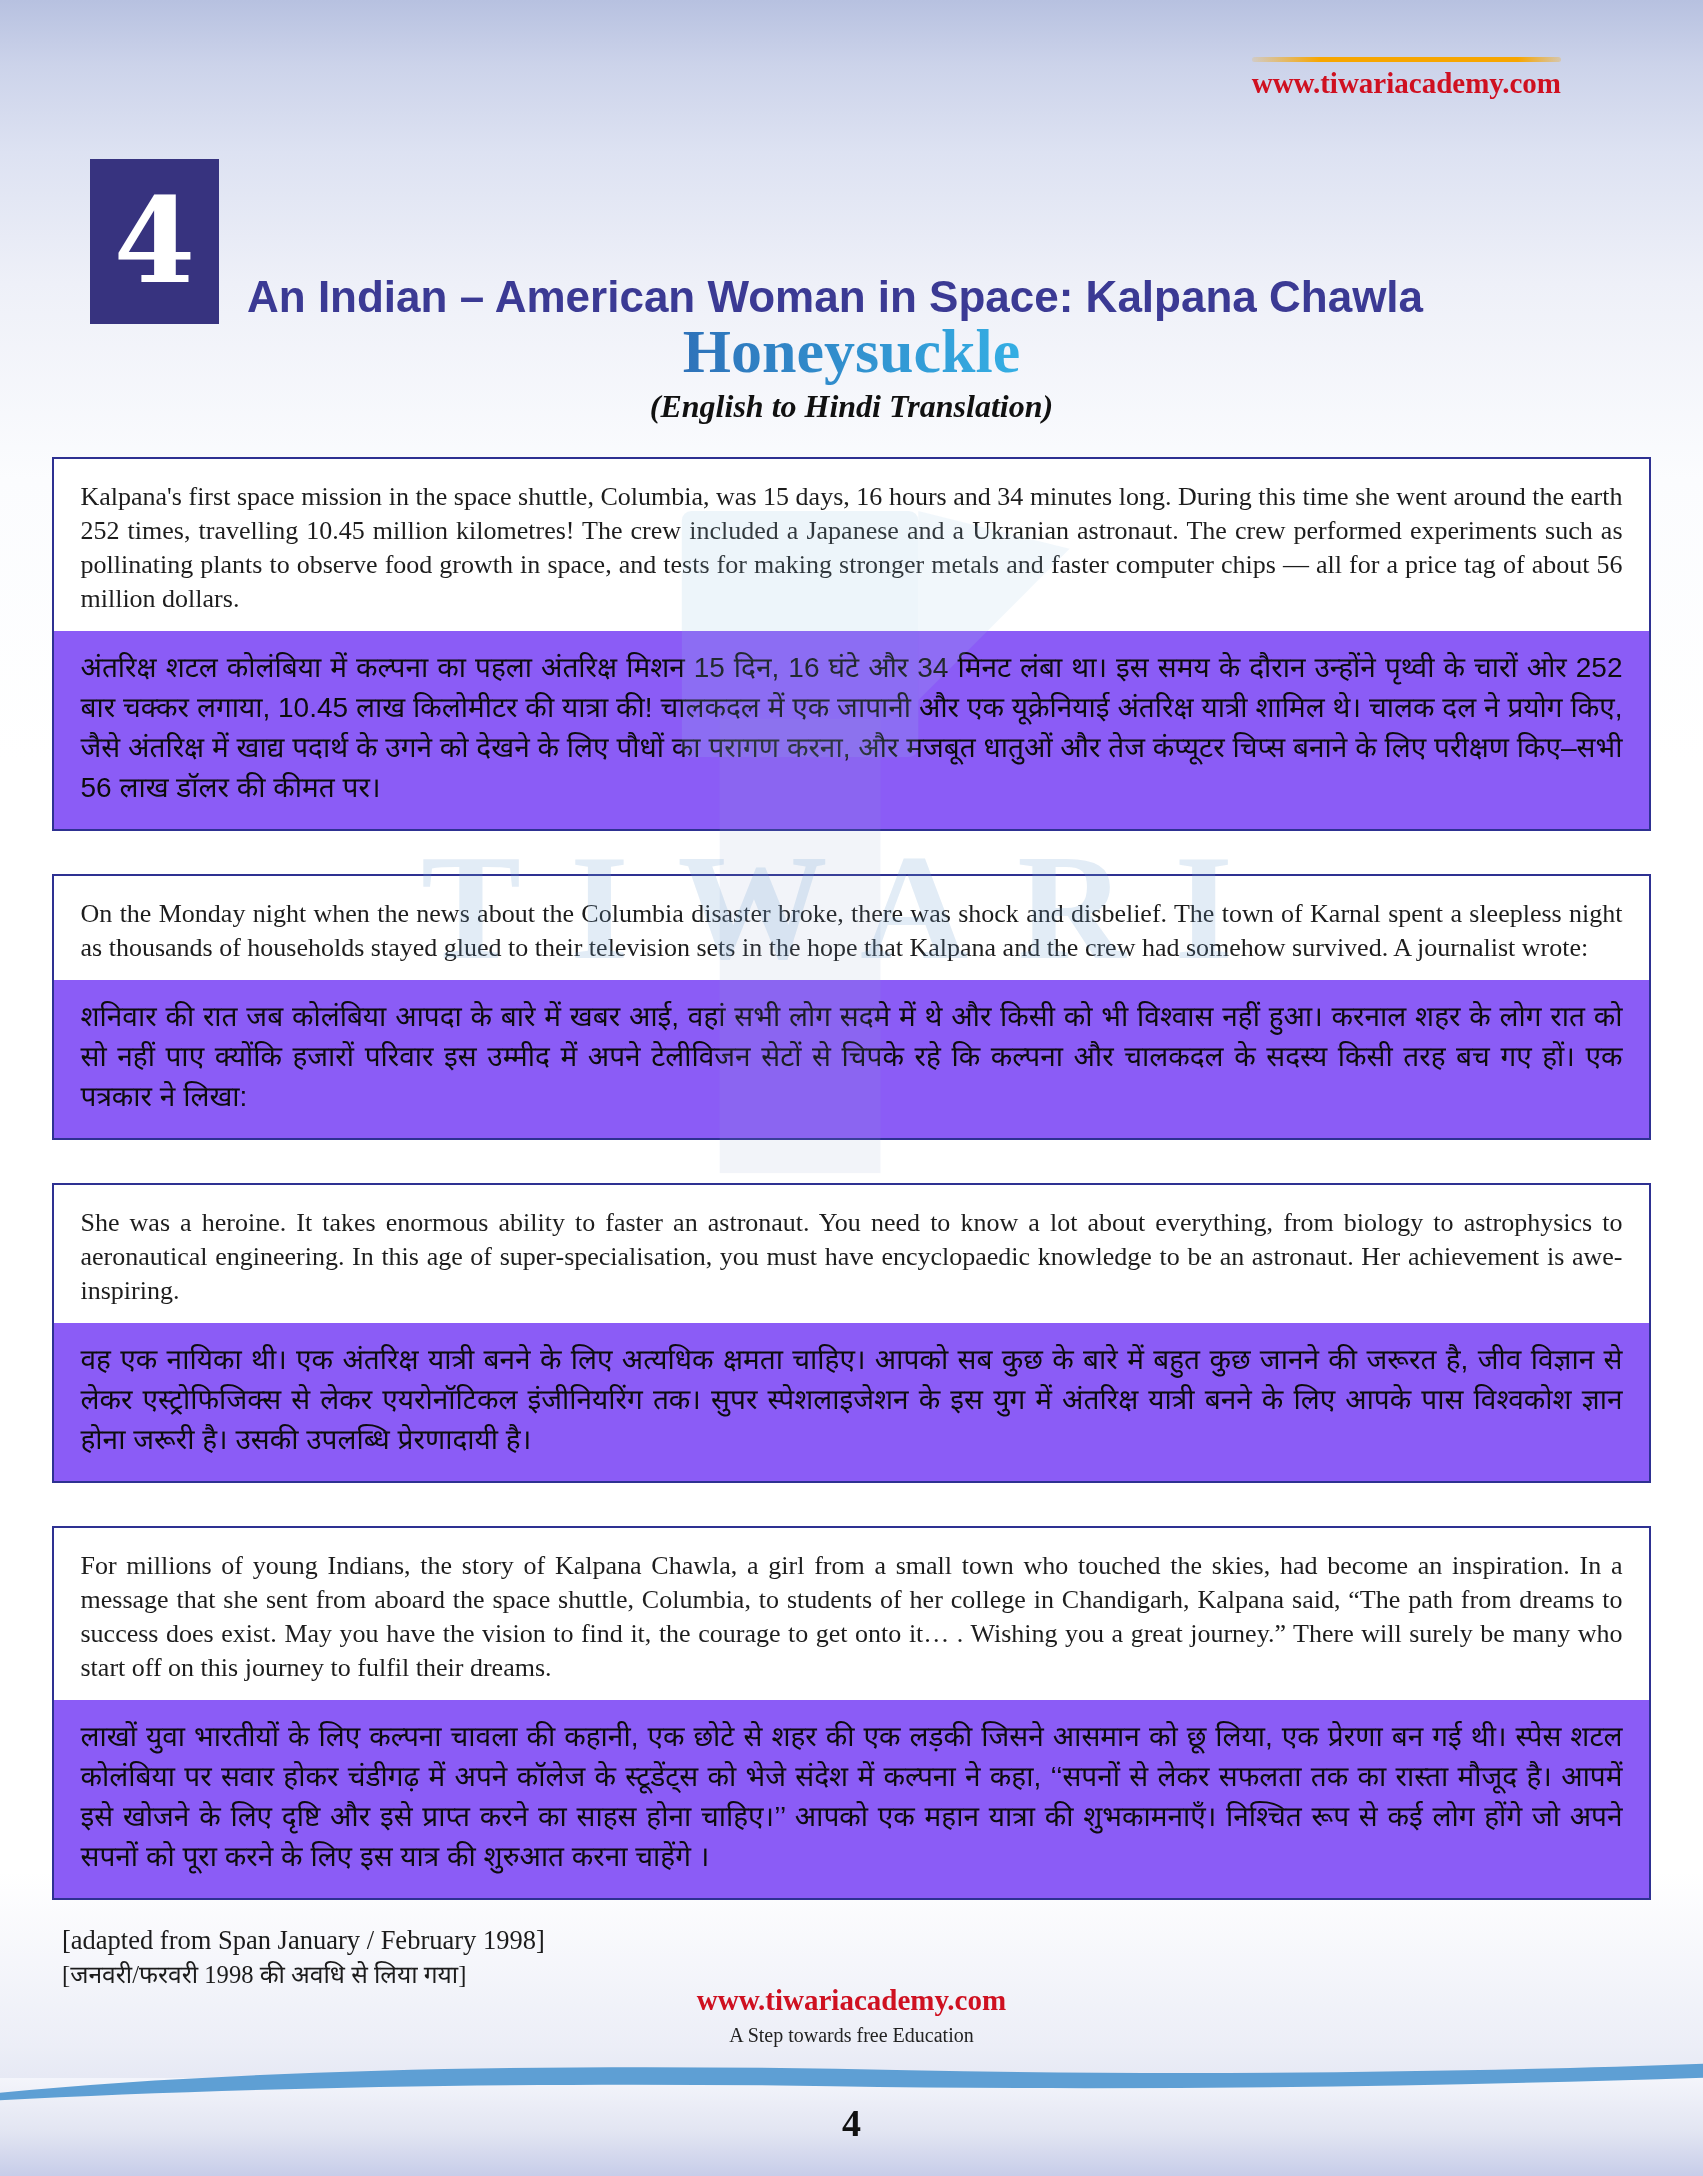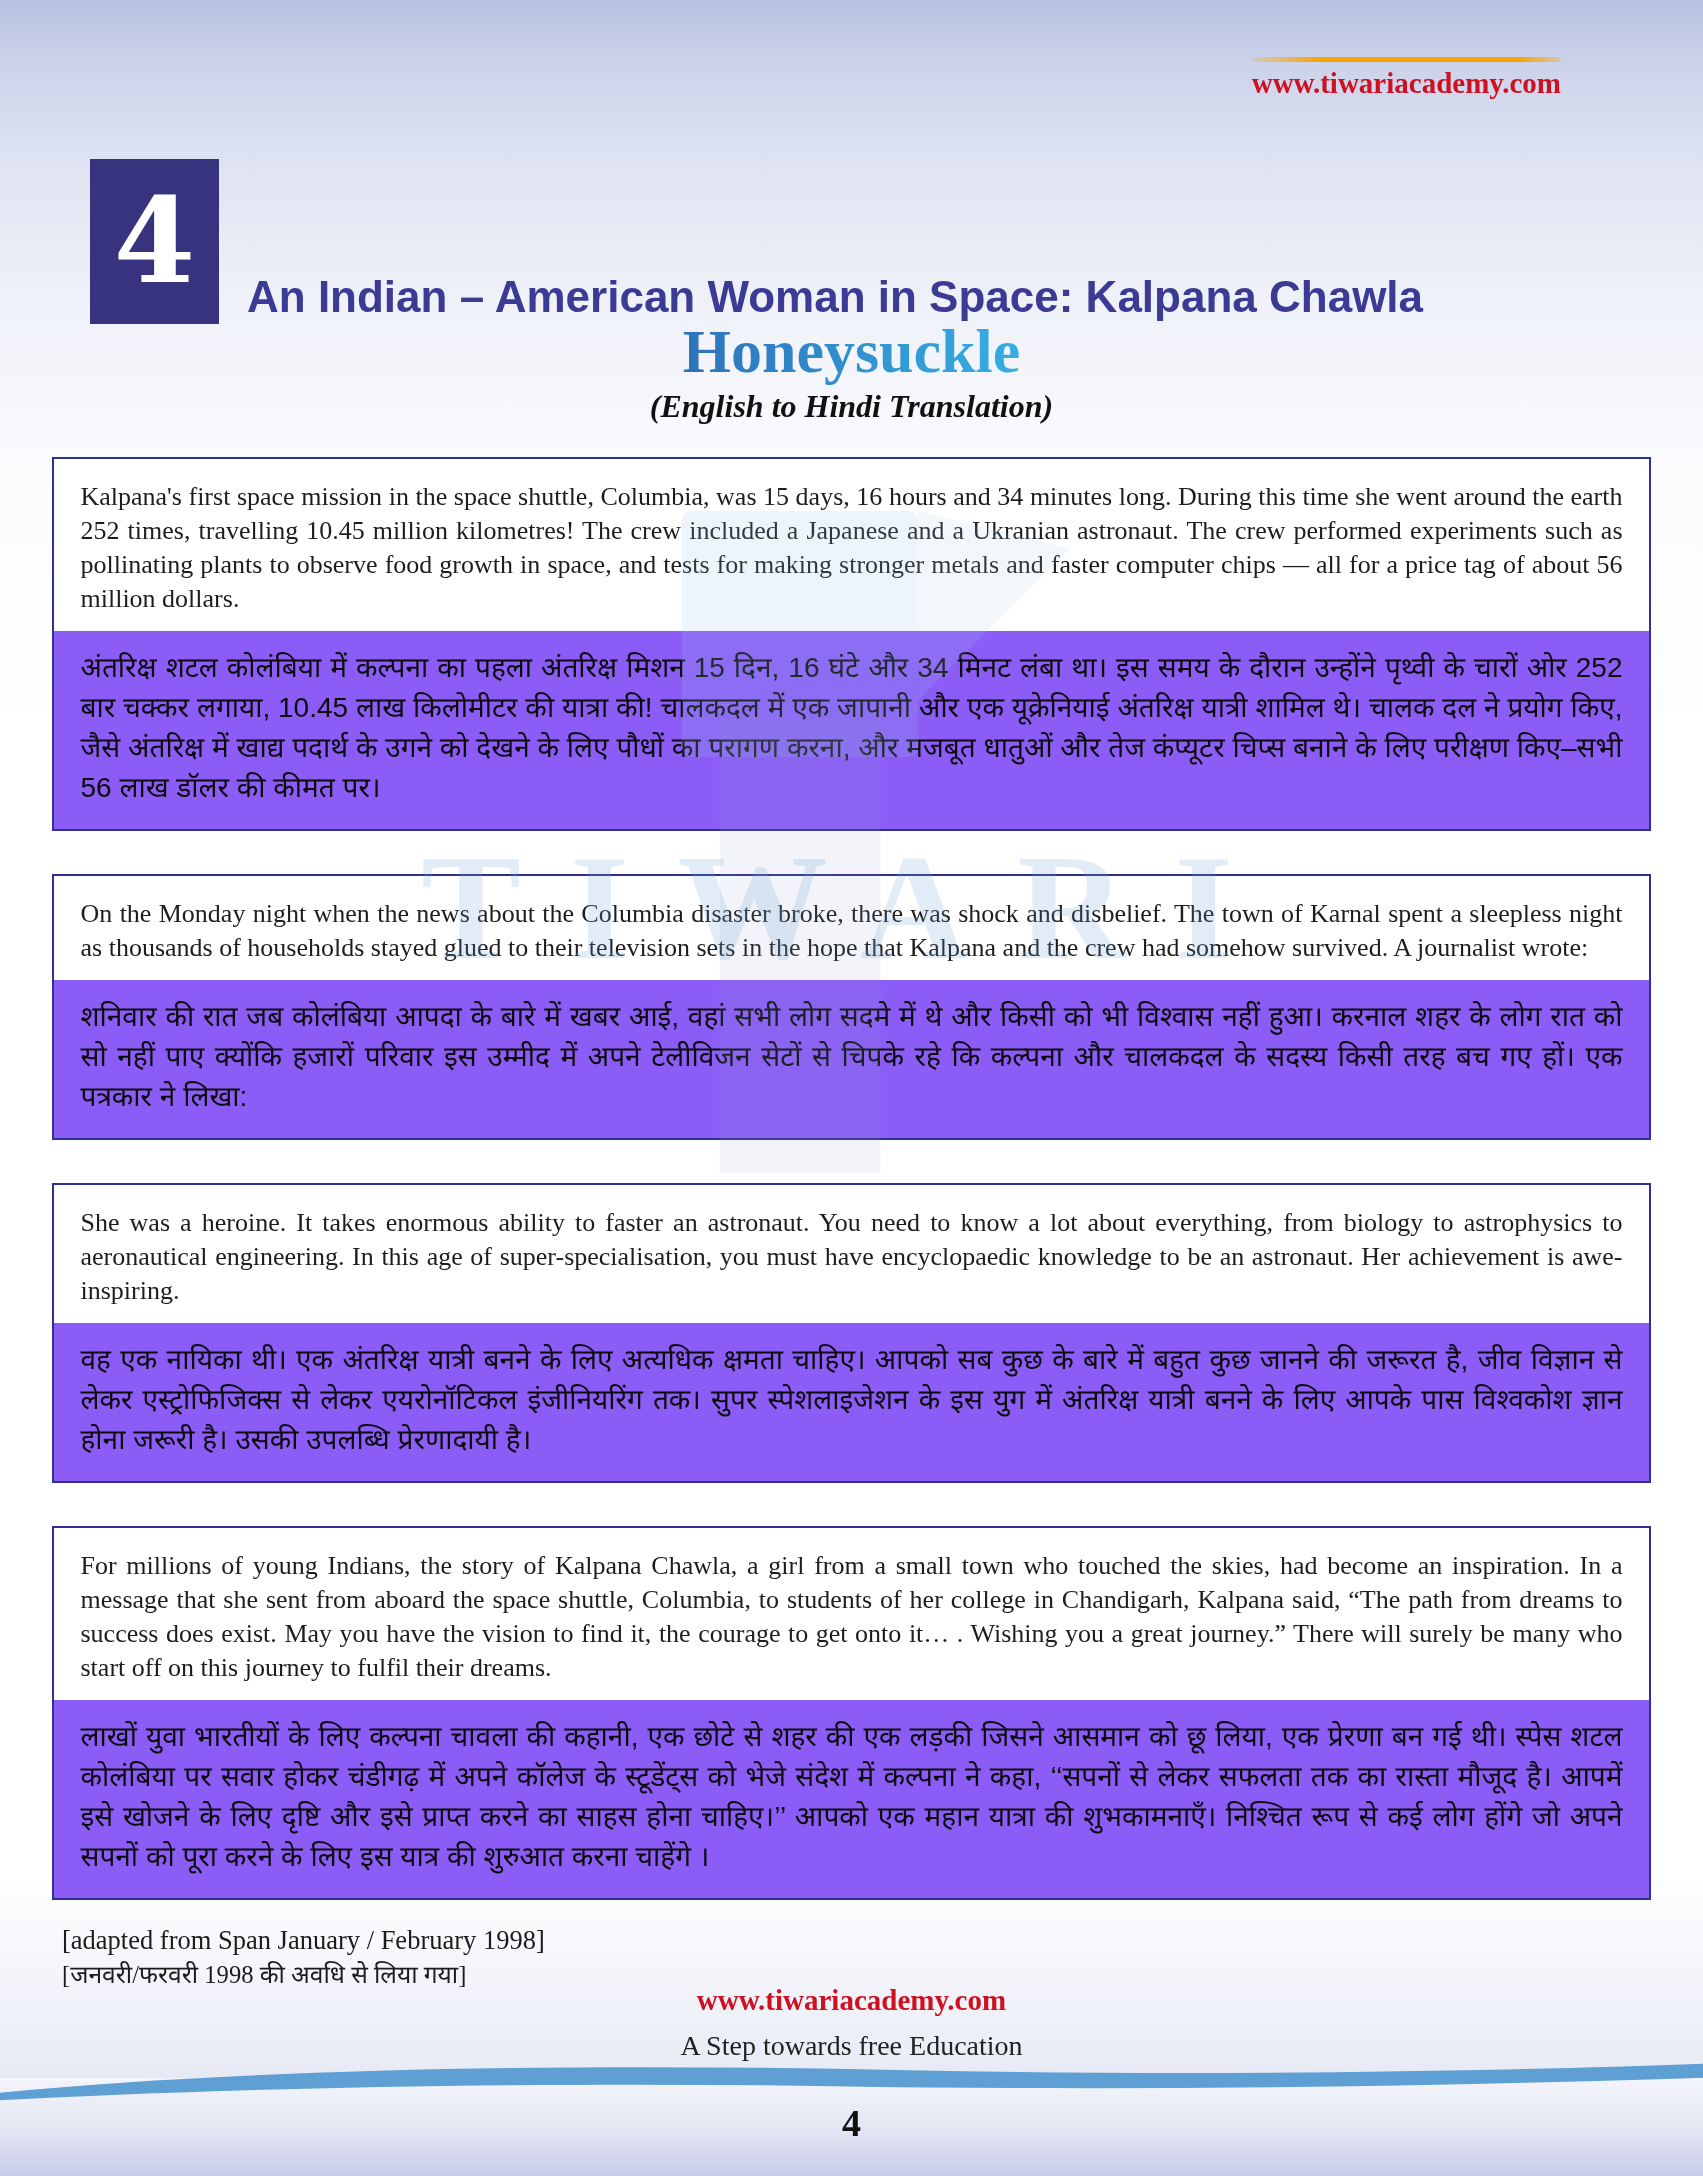--- a/index.html
+++ b/index.html
@@ -131,21 +131,21 @@
     position:absolute; left:0; right:0; top:1984px; z-index:10;
     text-align:center;
   }
   .site-bottom{
     display:inline-block; text-decoration:none;
     font-family:"Liberation Serif", serif;
     font-weight:bold; font-size:29px; color:#cf1020;
   }
   .tagline{
     font-family:"Liberation Serif", serif;
-    font-size:28px; color:#222; margin-top:13px;
+    font-size:20px; color:#222; margin-top:7px;
   }
   .bottom-strip{
     position:absolute; left:0; right:0; top:2078px; height:98px; z-index:7;
     background:linear-gradient(180deg, #f4f5fb 0%, #e2e5f2 55%, #c7cde9 100%);
   }
   .swoosh{ position:absolute; left:0; top:2059px; z-index:8; display:block; }
   .page-number{
     position:absolute; left:0; right:0; top:2101px; z-index:10;
     text-align:center;
     font-family:"Liberation Serif", serif;

